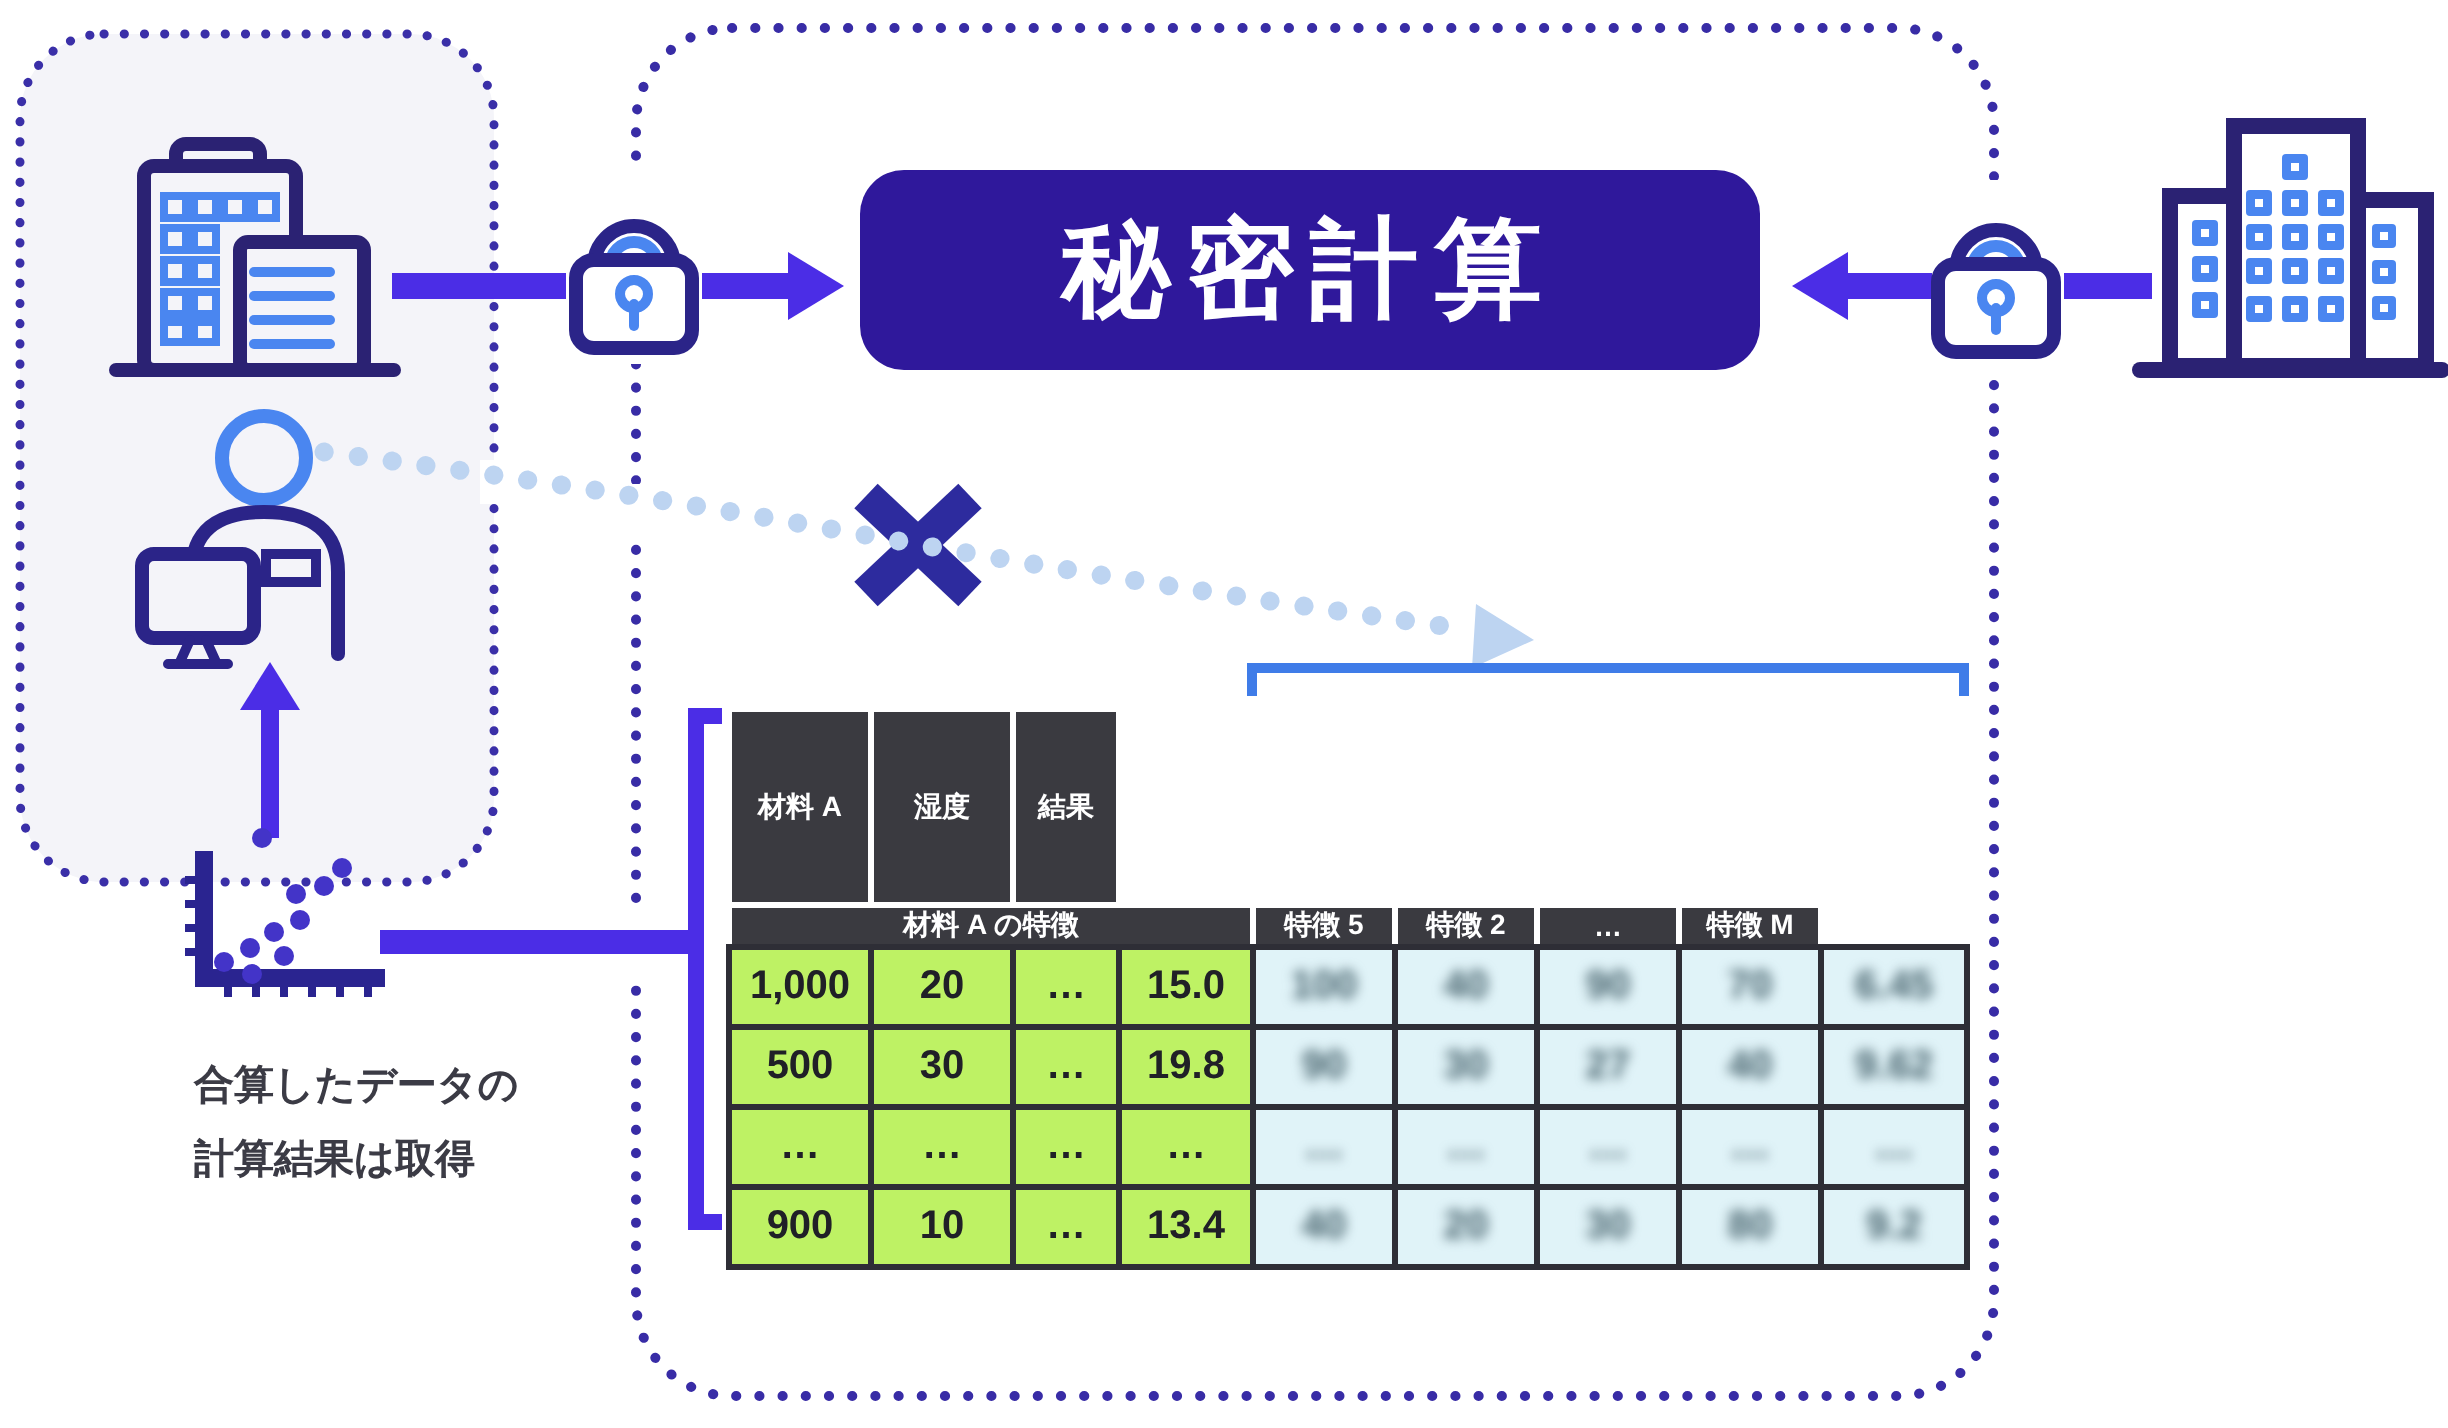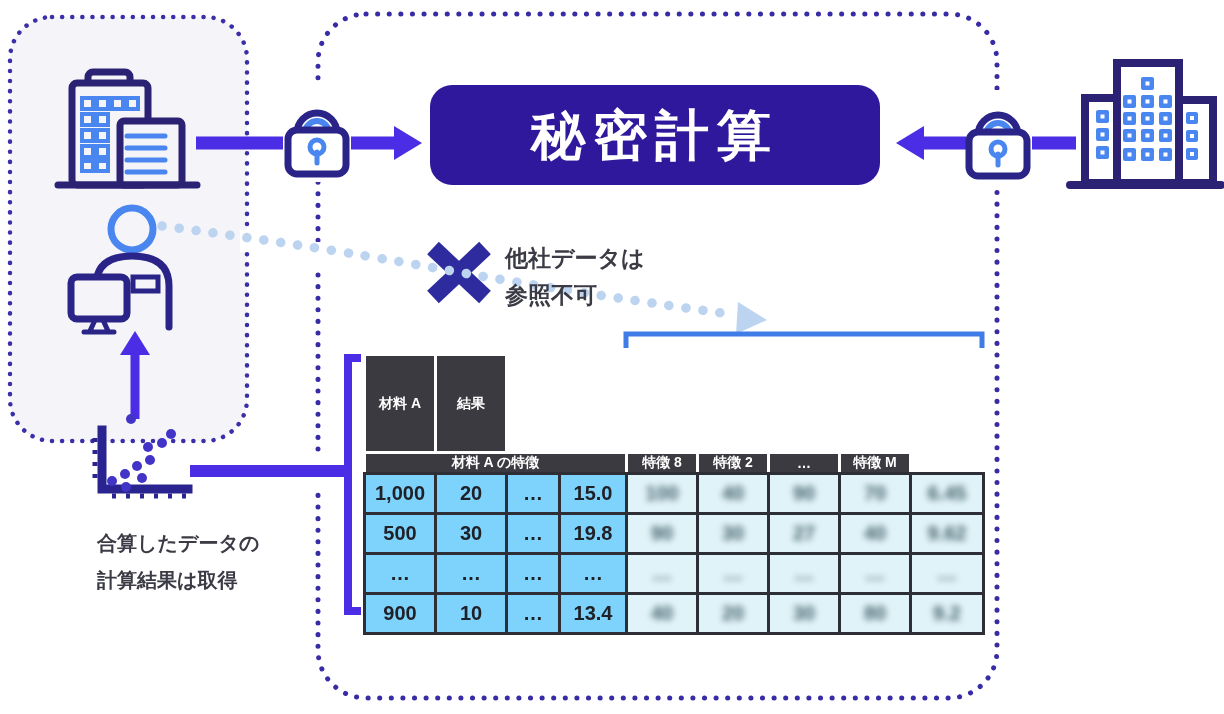--- a/index.html
+++ b/index.html
@@ -33,21 +33,21 @@
     display:flex;align-items:center;justify-content:center;white-space:nowrap;
   }
   .th-group{grid-column:1 / span 4;}
   .th-tall{grid-row:1 / span 2;}
   .tbl-body{
     display:grid;
     grid-template-columns:68px 68px 50px 64px 68px 68px 68px 68px 70px;
     grid-auto-rows:37px;gap:3px;background:#2E2E36;padding:3px;
   }
   .td{
-    background:#7dd3fc;display:flex;align-items:center;justify-content:center;
+    background:#bef264;display:flex;align-items:center;justify-content:center;
     font-weight:700;font-size:20px;color:#202027;white-space:nowrap;
   }
   .td.partner{background:#E0F3F8;}
   .td.partner .masked{filter:blur(3px);color:#44606A;}
 </style>
 </head>
 <body>
 
 <div class="stage">
 
@@ -228,36 +228,33 @@
 
     <g>
       <path d="M 626,348 L 626,334 L 982,334 L 982,348" fill="none" stroke="#3F7CE8" stroke-width="5"></path>
     </g>
   </svg>
 
   <div class="title-box">
     <span class="title-text">秘密計算</span>
   </div>
 
-  <div class="note x-note">
-    <div>他社データは</div>
-    <div>参照不可</div>
-  </div>
 
   <div class="note result-note">
     <div>合算したデータの</div>
     <div>計算結果は取得</div>
   </div>
 
   <div class="tbl">
     <div class="tbl-head">
       <div class="th th-group">材料 A の特徴</div>
       <div class="th th-tall">材料 A</div>
+      <div class="th th-tall">湿度</div>
       <div class="th th-tall">結果</div>
-      <div class="th">特徴 8</div>
+      <div class="th">特徴 5</div>
       <div class="th">特徴 2</div>
       <div class="th">…</div>
       <div class="th">特徴 M</div>
     </div>
     <div class="tbl-body">
 
       <div class="td">1,000</div>
       <div class="td">20</div>
       <div class="td">…</div>
       <div class="td">15.0</div>

